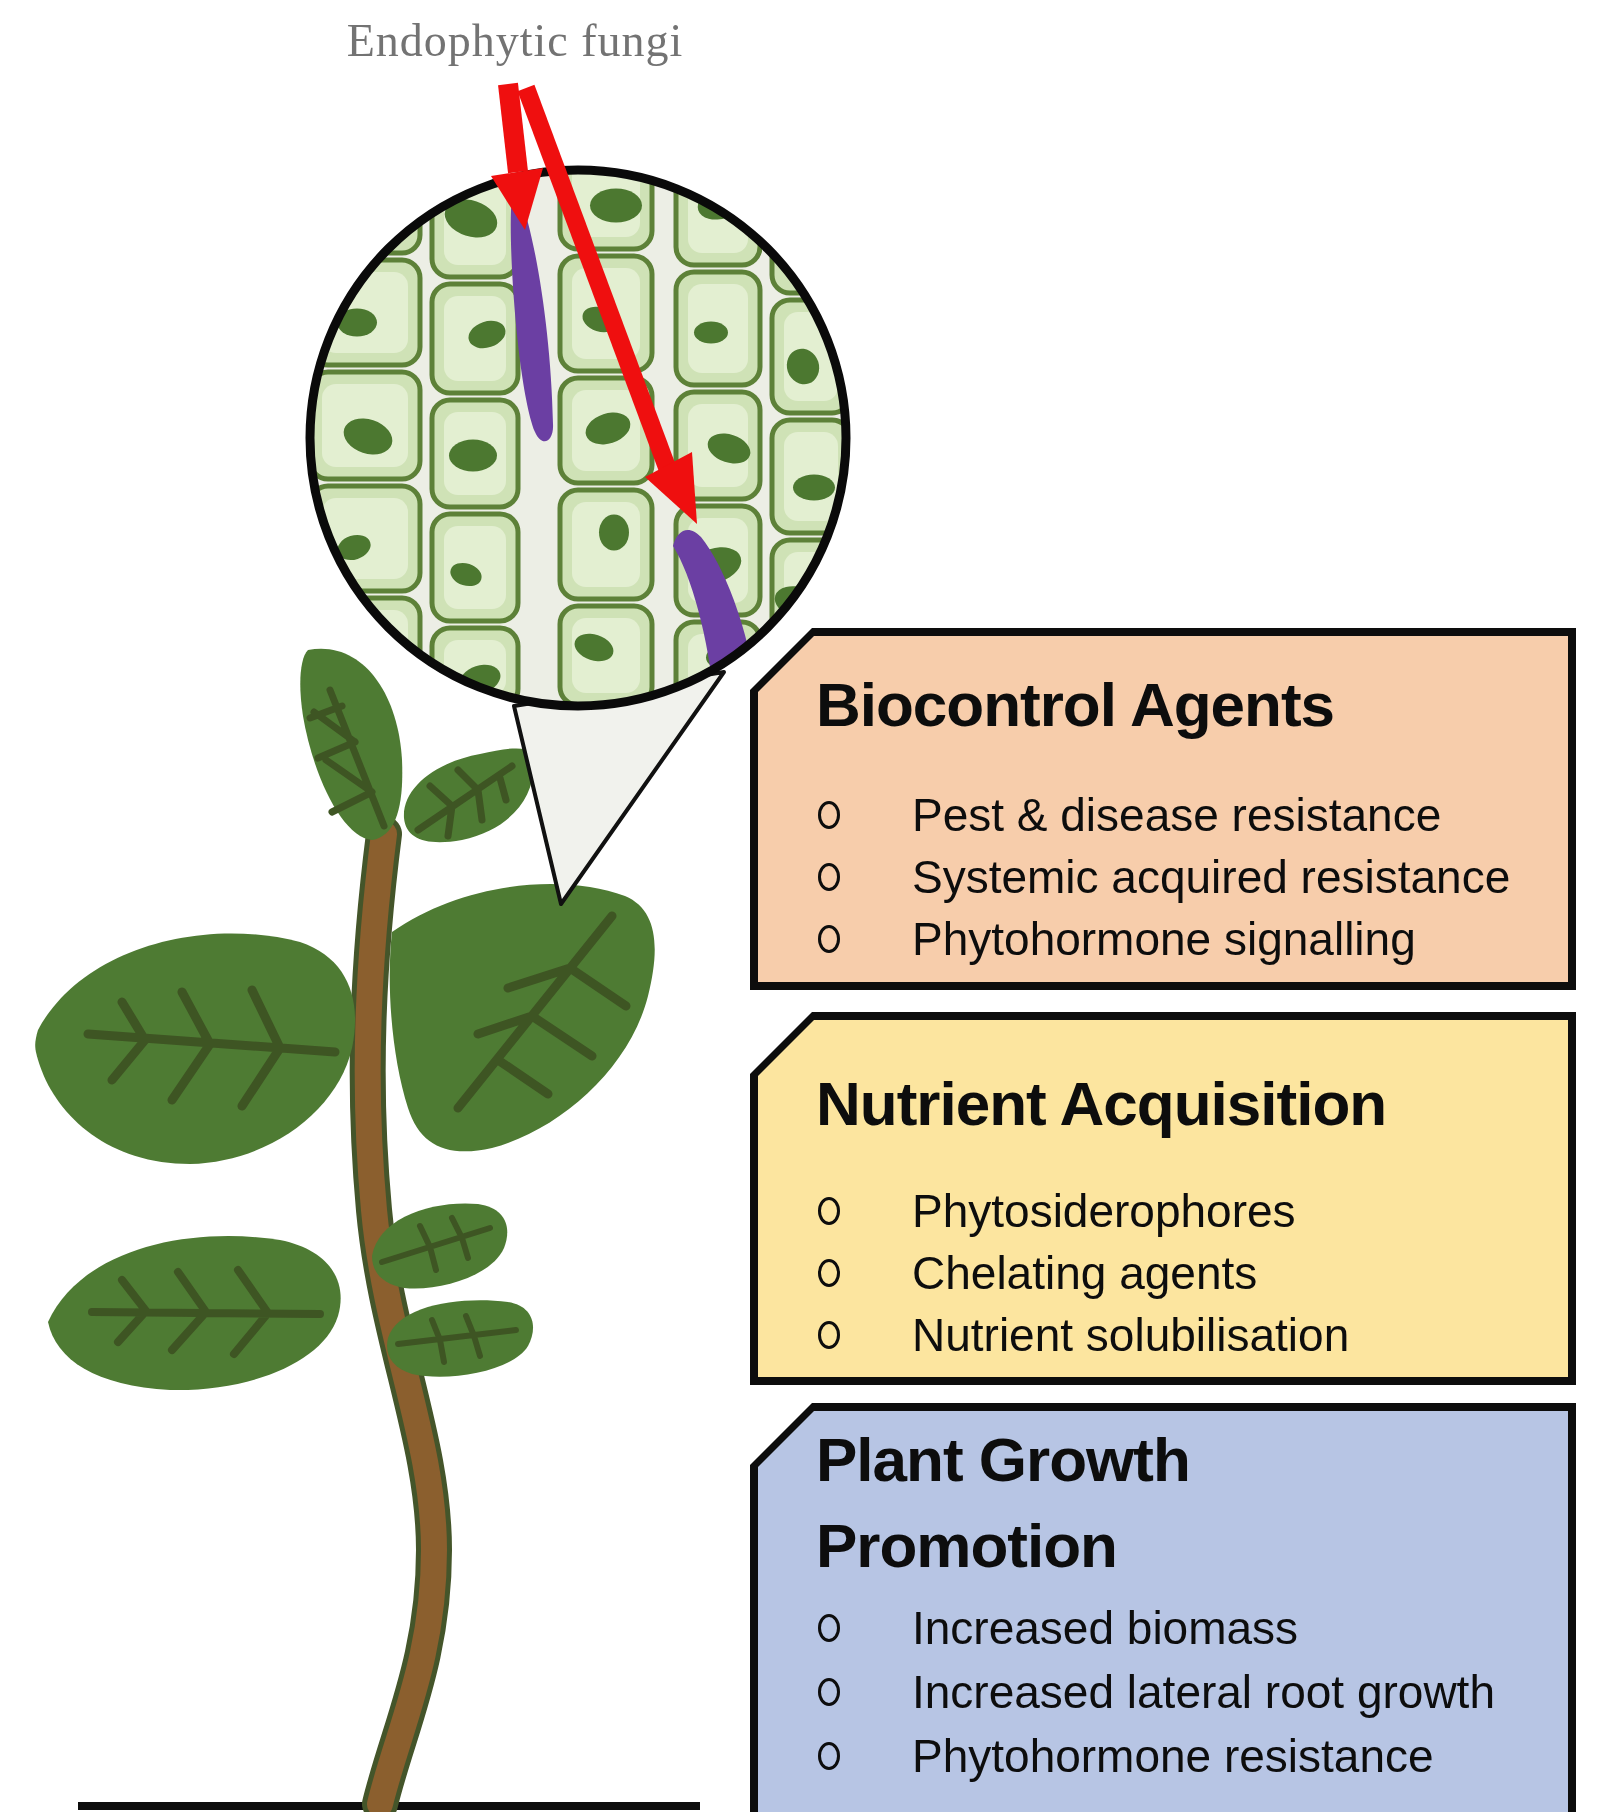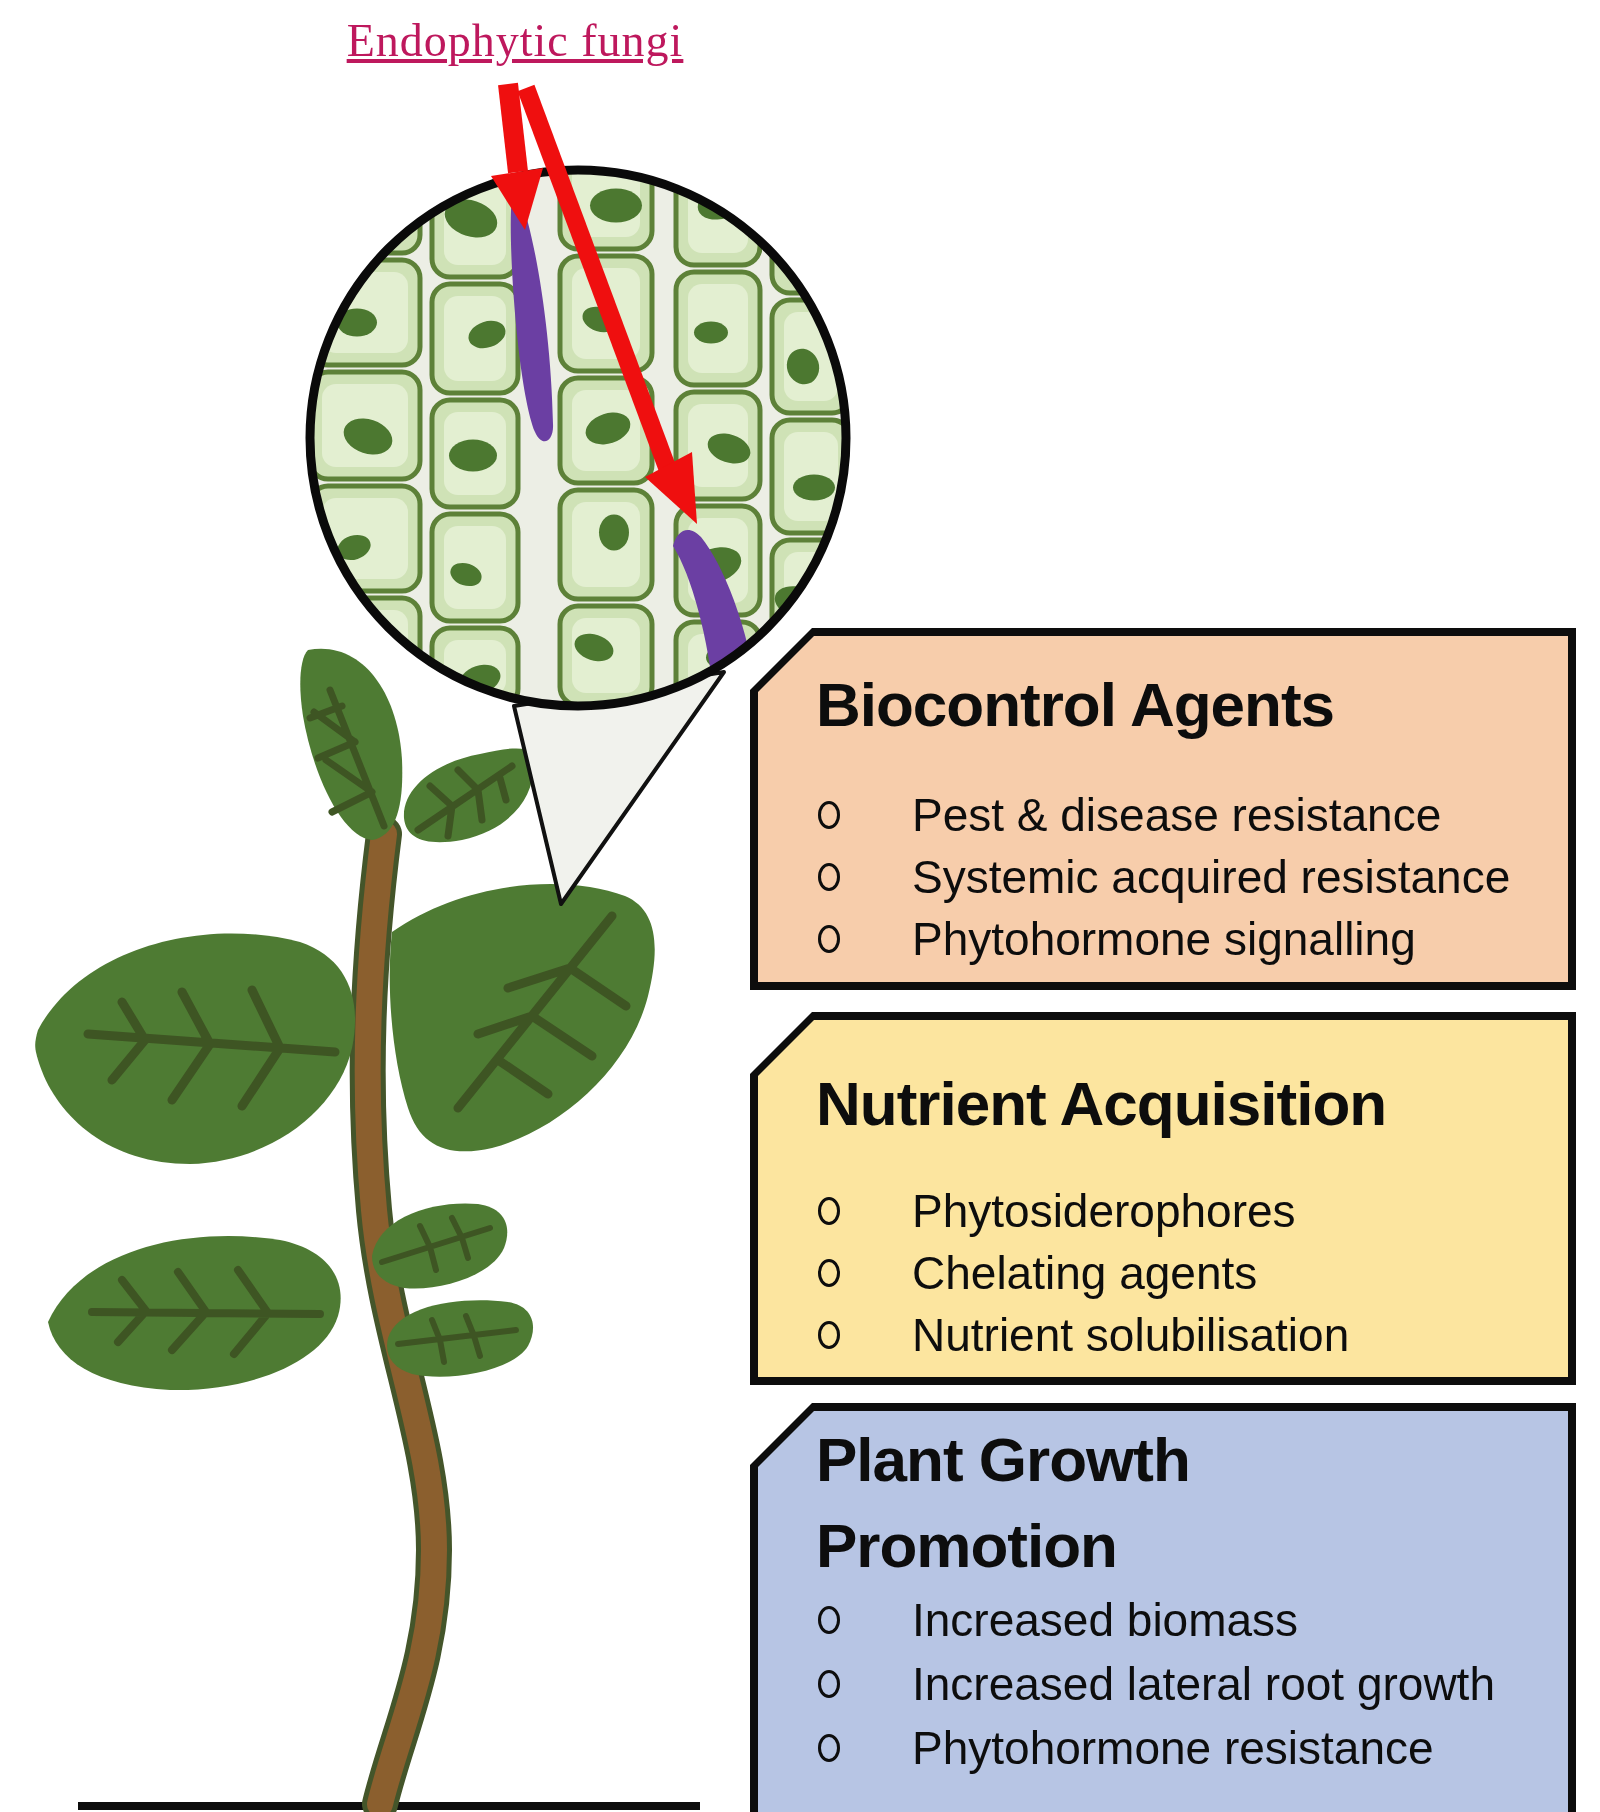--- a/index.html
+++ b/index.html
@@ -3,21 +3,21 @@
 <meta charset="utf-8">
 <style>
   html,body{margin:0;padding:0;background:#ffffff;}
   #canvas{
     position:relative;width:1600px;height:1812px;background:#ffffff;overflow:hidden;
     font-family:"Liberation Sans",sans-serif;color:#0d0d0d;
   }
   #figure-svg{position:absolute;left:0;top:0;width:1600px;height:1812px;}
   .fig-label{
     position:absolute;left:285px;top:14px;width:460px;text-align:center;
-    font-family:"Liberation Serif",serif;font-size:46px;color:#be185d;letter-spacing:1px;text-decoration:underline;
+    font-family:"Liberation Serif",serif;font-size:46px;color:#737373;letter-spacing:1px;
   }
   
   .nbox{position:absolute;background:#0d0d0d;clip-path:polygon(62px 0,100% 0,100% 100%,0 100%,0 62px);}
   .nbox-in{position:absolute;inset:8px;clip-path:polygon(56px 0,100% 0,100% 100%,0 100%,0 56px);}
   .nbox-title{
     font-weight:bold;font-size:62px;line-height:1.25;padding-left:58px;letter-spacing:-1px;
   }
   .nbox-list{list-style:none;margin:0;padding:0 0 0 60px;}
   .nbox-row{display:flex;align-items:center;height:62px;}
   .bullet-ring{
@@ -27,21 +27,21 @@
   .row-text{margin-left:72px;font-size:46px;white-space:nowrap;}
   
   #box-biocontrol{left:750px;top:628px;width:826px;height:362px;}
   #box-biocontrol .nbox-title{margin-top:30px;}
   #box-biocontrol .nbox-list{margin-top:40px;}
   #box-nutrient{left:750px;top:1012px;width:826px;height:373px;}
   #box-nutrient .nbox-title{margin-top:45px;}
   #box-nutrient .nbox-list{margin-top:37px;}
   #box-growth{left:750px;top:1403px;width:826px;height:448px;}
   #box-growth .nbox-title{margin-top:6px;line-height:1.38;max-width:490px;}
-  #box-growth .nbox-list{margin-top:0px;}
+  #box-growth .nbox-list{margin-top:8px;}
   #box-growth .nbox-row{height:64px;}
 </style>
 </head>
 <body>
 
 <div id="canvas">
 
   <svg id="figure-svg" viewBox="0 0 1600 1812" xmlns="http://www.w3.org/2000/svg">
     <defs>
       <clipPath id="lens-clip">

